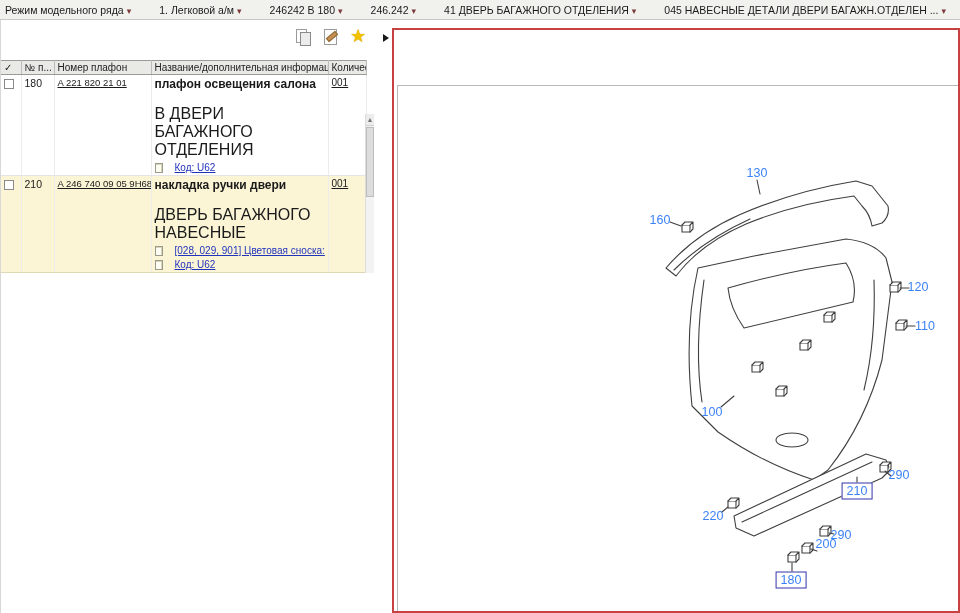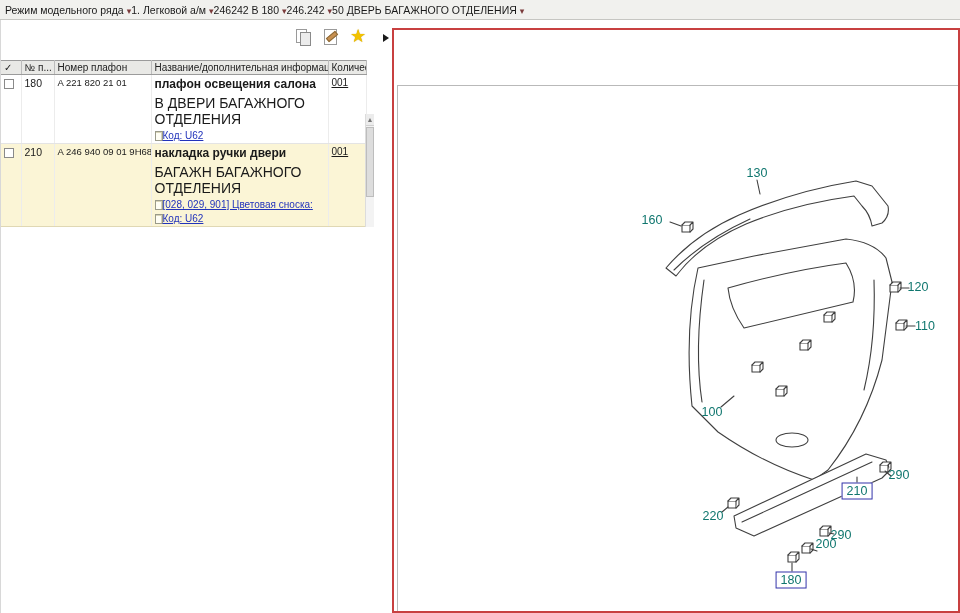--- a/index.html
+++ b/index.html
@@ -12,21 +12,21 @@
     color: #1a1a1a;
     -webkit-font-smoothing: antialiased;
   }
 
   
   .topbar {
     height: 20px; width: 100%;
     background: #f1f1ee;
     border-bottom: 1px solid #c6c6c2;
     display: flex; align-items: center;
-    padding-left: 5px; gap: 0;
+    padding-left: 5px; gap: 28px;
     font-size: 10.5px; white-space: nowrap;
   }
   .tb-item { display:flex; align-items:center; gap:3px; cursor:default; }
   .tb-item .arr::after {
     content: "▾"; font-size: 9px; color: #7b3b3b; line-height: 1;
   }
 
   
   .content { display: flex; height: 593px; }
 
@@ -75,24 +75,24 @@
     overflow: hidden;
   }
   tr.row td { border-bottom: 1px solid #e4e4e4; }
   tr.row.hl td { background: #fbf5d6; border-bottom: 1px solid #e0d8b4; }
   .col-check { width: 20px; } .col-num { width: 33px; }
   .col-pn { width: 97px; } .col-name { width: 177px; } .col-qty { width: 38px; }
   .checkbox {
     width: 10px; height: 10px; border: 1px solid #8a8a8a; background: #fff; margin-top: 2px;
     cursor: pointer;
   }
-  .pn { font-size: 9.5px; white-space: nowrap; }
+  .pn { font-size: 9.5px; white-space: nowrap; text-decoration: underline; }
   .pname { font-weight: bold; font-size: 12px; }
-  .pinfo { font-size: 14px; margin-top: 4px; }
-  .plink { display: flex; align-items: flex-end; gap: 0; margin-top: 3px; }
+  .pinfo { font-size: 16px; margin-top: 14px; }
+  .plink { display: flex; align-items: flex-end; gap: 12px; margin-top: 3px; }
   .doc-icon {
     width: 8px; height: 10px; border: 1px solid #9a9a8a; background: #fffef4;
     display: inline-block; flex: none;
     box-shadow: inset -1px 1px 0 #d8d4b8;
   }
   a.link { color: #2233bb; text-decoration: underline; font-size: 10px; cursor: pointer; white-space: nowrap; }
   .qty { font-size: 10px; text-decoration: underline; }
 
   
   .v-scrollbar {
@@ -125,21 +125,21 @@
     position: relative; background: #fff; overflow: hidden;
   }
   .page {
     position: absolute; left: 3px; top: 55px; width: 640px; height: 640px;
     border: 1px solid #b9b9b9; background: #fff;
   }
   svg.diagram { position: absolute; left: 0; top: 0; width: 568px; height: 585px; }
 
   .callout {
     position: absolute; transform: translate(-50%, -50%);
-    font-size: 12.5px; color: #0f766e; background: transparent;
+    font-size: 12.5px; color: #3b82f6; background: transparent;
     white-space: nowrap; cursor: pointer;
   }
   .callout.boxed {
     border: 1px solid #3333aa; background: #fff; padding: 0 4px; line-height: 15px;
   }
 </style>
 </head>
 <body>
 
 <div class="topbar">
@@ -153,21 +153,25 @@
   </div>
   <div class="tb-item">
     <span>246242 В 180</span>
     <span class="arr"></span>
   </div>
   <div class="tb-item">
     <span>246.242</span>
     <span class="arr"></span>
   </div>
   <div class="tb-item">
-    <span>50 ДВЕРЬ БАГАЖНОГО ОТДЕЛЕНИЯ</span>
+    <span>41 ДВЕРЬ БАГАЖНОГО ОТДЕЛЕНИЯ</span>
+    <span class="arr"></span>
+  </div>
+  <div class="tb-item">
+    <span>045 НАВЕСНЫЕ ДЕТАЛИ ДВЕРИ БАГАЖН.ОТДЕЛЕН ...</span>
     <span class="arr"></span>
   </div>
 </div>
 
 <div class="content">
 
   <div class="left-panel">
     <div class="left-toolbar">
       <span class="tbi copy"></span>
       <span class="tbi edit"></span>
@@ -207,24 +211,24 @@
                 <a class="link">Код: U62</a>
               </div>
             </td>
             <td class="qty">001</td>
           </tr>
           <tr class="row hl">
             <td>
                 <div class="checkbox"></div>
               </td>
             <td class="num">210</td>
-            <td class="pn">A 246 940 09 01 9H68</td>
+            <td class="pn">A 246 740 09 05 9H68</td>
             <td class="name-cell">
               <div class="pname">накладка ручки двери</div>
-              <div class="pinfo">БАГАЖН БАГАЖНОГО ОТДЕЛЕНИЯ</div>
+              <div class="pinfo">ДВЕРЬ БАГАЖНОГО НАВЕСНЫЕ</div>
               <div class="plink">
                 <span class="doc-icon"></span>
                 <a class="link">[028, 029, 901] Цветовая сноска:</a>
               </div>
               <div class="plink">
                 <span class="doc-icon"></span>
                 <a class="link">Код: U62</a>
               </div>
             </td>
             <td class="qty">001</td>
@@ -287,21 +291,21 @@
       <path d="M 327 377 L 340 366"></path>
       <path d="M 497 446 L 491 441"></path>
       <path d="M 328 482 L 334 477"></path>
       <path d="M 440 504 L 435 503"></path>
       <path d="M 423 521 L 417 519"></path>
       <path d="M 398 543 L 398 533"></path>
       <path d="M 463 453 L 463 447"></path>
     </svg>
 
     <div class="callout" style="left:363px; top:143px">130</div>
-    <div class="callout" style="left:258px; top:190px">160</div>
+    <div class="callout" style="left:266px; top:190px">160</div>
     <div class="callout" style="left:524px; top:257px">120</div>
     <div class="callout" style="left:531px; top:296px">110</div>
     <div class="callout" style="left:318px; top:382px">100</div>
     <div class="callout" style="left:505px; top:445px">290</div>
     <div class="callout boxed" style="left:463px; top:461px">210</div>
     <div class="callout" style="left:319px; top:486px">220</div>
     <div class="callout" style="left:447px; top:505px">290</div>
     <div class="callout" style="left:432px; top:514px">200</div>
     <div class="callout boxed" style="left:397px; top:550px">180</div>
   </div>

